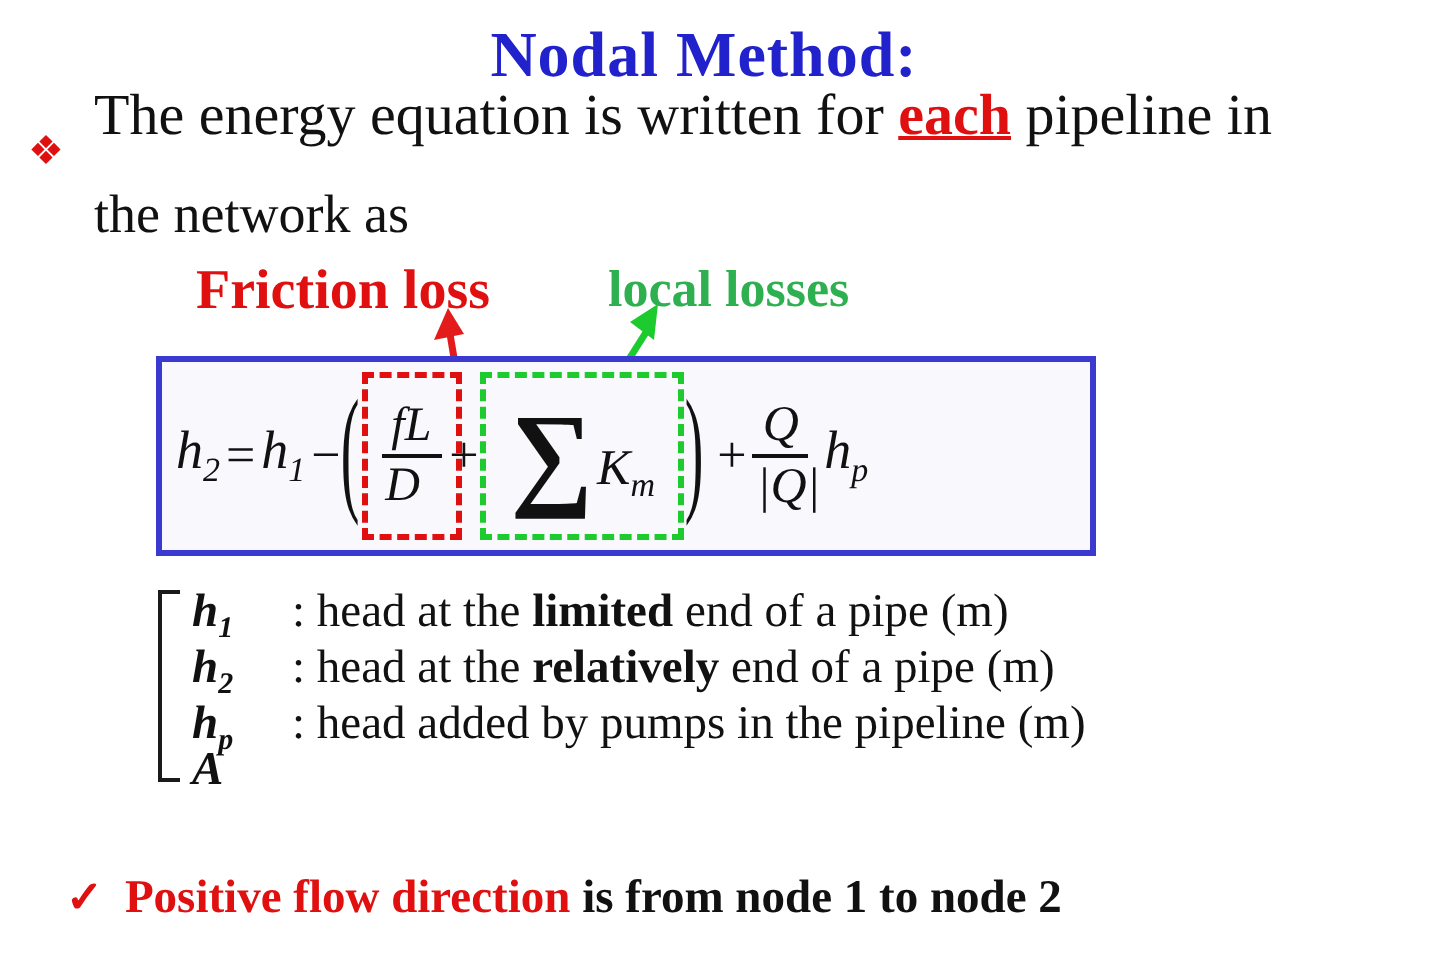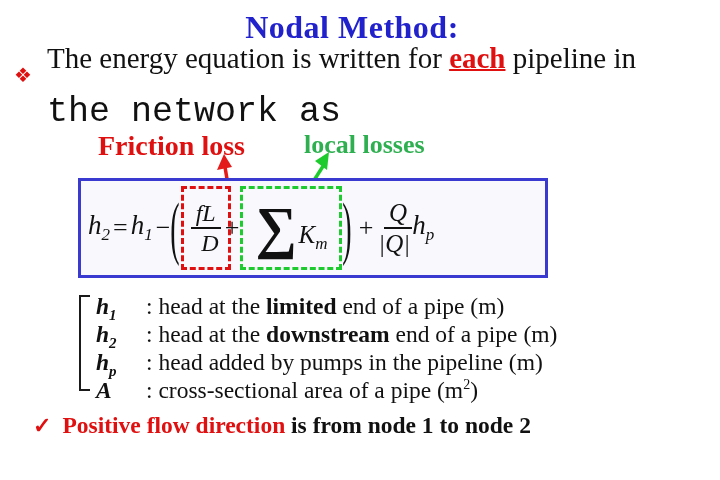--- a/index.html
+++ b/index.html
@@ -8,62 +8,62 @@
     font-family:"Liberation Serif", serif;color:var(--text,#111);
   }
   
   .title{
     position:absolute;top:9px;left:0;width:100%;text-align:center;
     font-size:32px;font-weight:bold;color:var(--title,#2222cd);letter-spacing:0.5px;
   }
   
   .bullet-marker{position:absolute;left:14px;top:63px;font-size:20px;color:var(--red,#e01010);font-family:"DejaVu Sans",sans-serif;}
   .bullet-line1{position:absolute;left:47px;top:42px;font-size:29px;white-space:nowrap;}
-  .bullet-line2{position:absolute;left:47px;top:92px;font-size:35px;font-family:Liberation Mono, monospace;}
+  .bullet-line2{position:absolute;left:47px;top:92px;font-size:27px;}
   .each{color:var(--red,#e01010);font-weight:bold;text-decoration:underline;text-decoration-thickness:2px;}
   
   .label-friction{position:absolute;left:98px;top:130px;font-size:28px;font-weight:bold;color:var(--red,#e01010);}
   .label-local{position:absolute;left:304px;top:130px;font-size:26px;font-weight:bold;color:var(--green_label,#2eb050);}
   .arrow-svg{position:absolute;}
   
   .eq-box{
     position:absolute;left:78px;top:178px;width:470px;height:100px;box-sizing:border-box;
     border:3px solid var(--box_border,#3a3ad1);background:#f8f8fd;
     display:flex;align-items:center;padding-left:7px;
   }
   .ev{font-size:27px;font-style:italic;white-space:nowrap;}
   .ev sub,.km sub{font-size:17px;font-style:italic;}
   .op{font-size:26px;margin:0 3px;font-style:normal;}
   .op-minus{margin:0 0 0 3px;}
   .paren{display:inline-block;transform:scaleY(2.5);font-size:28px;margin:0 0;font-weight:400;}
   .dash-box{display:flex;align-items:center;justify-content:center;height:84px;box-sizing:border-box;flex:none;}
   .red-box{border:3px dashed var(--red,#e01010);width:50px;margin-left:1px;}
   .green-box{border:3px dashed var(--green_dash,#1ecb2e);width:102px;margin-left:3px;}
   .plus-tight{margin:0 -2px 0 -6px;position:relative;z-index:2;}
-  .frac{display:inline-flex;flex-direction:column;align-items:flex-end;font-style:italic;font-size:25px;line-height:1.18;flex:none;}
+  .frac{display:inline-flex;flex-direction:column;align-items:flex-start;font-style:italic;font-size:25px;line-height:1.18;flex:none;}
   .frac .num{border-bottom:2px solid #111;padding:0 5px;}
   .frac .den{padding:0 2px;white-space:nowrap;}
   .frac sup{font-size:15px;}
   .frac-small{font-size:24px;}
   .sigma{font-size:58px;font-weight:bold;line-height:0.85;font-style:normal;}
   .km{font-size:25px;font-style:italic;margin-top:18px;margin-left:2px;}
   .f2{margin-left:4px;}
   
   .legend-bracket{
     position:absolute;left:79px;top:295px;width:9px;height:92px;
     border-left:2.5px solid #1a1a1a;border-top:2.5px solid #1a1a1a;border-bottom:2.5px solid #1a1a1a;
   }
   .legend{position:absolute;left:96px;top:287px;}
   .lrow{display:flex;height:28px;align-items:baseline;font-size:23.5px;line-height:28px;white-space:nowrap;}
   .lvar{width:50px;font-weight:bold;font-style:italic;flex:none;}
   .lvar sub{font-size:15px;}
   .ldesc b{font-weight:bold;}
   .ldesc sup{font-size:14px;}
   
-  .check{position:absolute;left:33px;font-size:23.5px;font-weight:bold;white-space:nowrap;}
+  .check{position:absolute;left:33px;font-size:23.5px;font-weight:bold;white-space:nowrap;margin-top:24px;}
   .check-1{top:412px;}
   .check-2{top:440px;}
   .mark{color:var(--red,#e01010);margin-right:11px;font-size:22px;}
   .cred{color:var(--red,#e01010);}
 </style>
 </head>
 <body>
 
 <div class="slide">
 
@@ -114,29 +114,28 @@
   </div>
 
   <div class="legend-bracket"></div>
   <div class="legend">
     <div class="lrow">
       <span class="lvar"><span>h</span><sub>1</sub></span>
       <span class="ldesc"><span>: head at the </span><b>limited</b><span> end of a pipe (m</span><sup></sup><span>)</span></span>
     </div>
     <div class="lrow">
       <span class="lvar"><span>h</span><sub>2</sub></span>
-      <span class="ldesc"><span>: head at the </span><b>downstream</b><span> end of a pipe (m</span><sup></sup><span>)</span></span>
+      <span class="ldesc"><span>: head at the </span><b>relatively</b><span> end of a pipe (m</span><sup></sup><span>)</span></span>
     </div>
     <div class="lrow">
       <span class="lvar"><span>h</span><sub>p</sub></span>
       <span class="ldesc"><span>: head added by pumps in the pipeline (m</span><b></b><span></span><sup></sup><span>)</span></span>
     </div>
     <div class="lrow">
       <span class="lvar"><span>A</span><sub></sub></span>
-      <span class="ldesc"><span>: cross-sectional area of a pipe (m</span><b></b><span></span><sup>2</sup><span>)</span></span>
     </div>
   </div>
 
   <div class="check check-1">
     <span class="mark">✓</span><span class="cred">Positive flow direction</span><span> is from node 1 to node 2</span><span class="cred"></span>
   </div>
 
 </div>
 
 </body></html>

